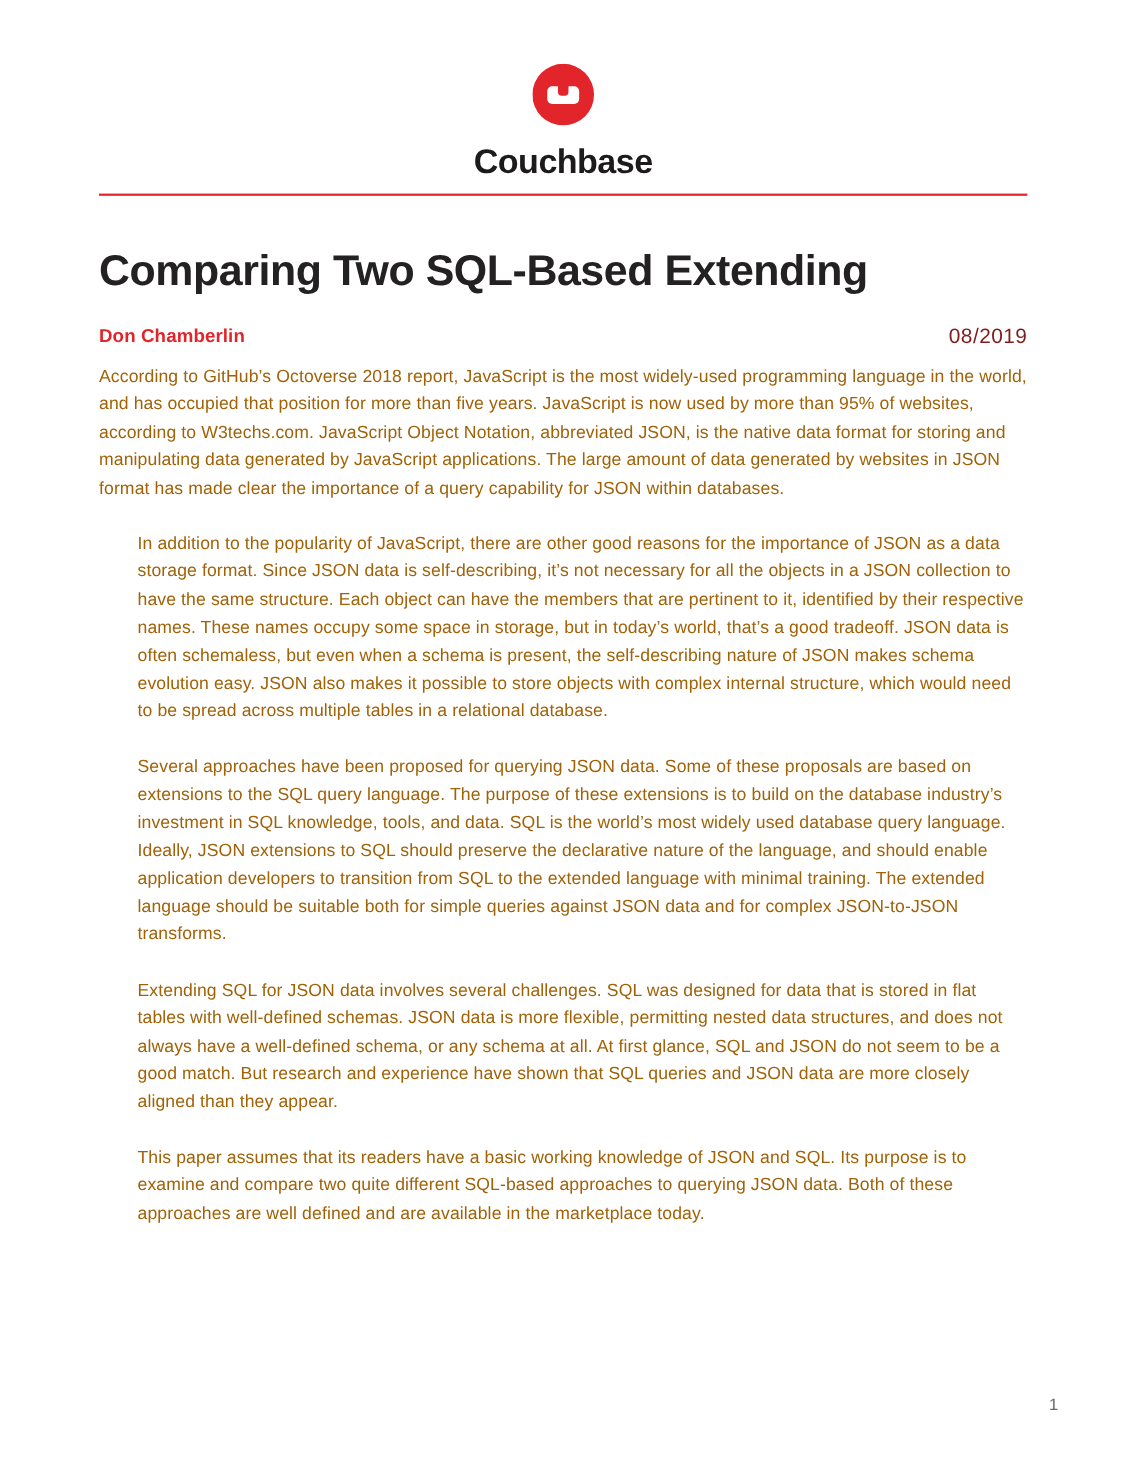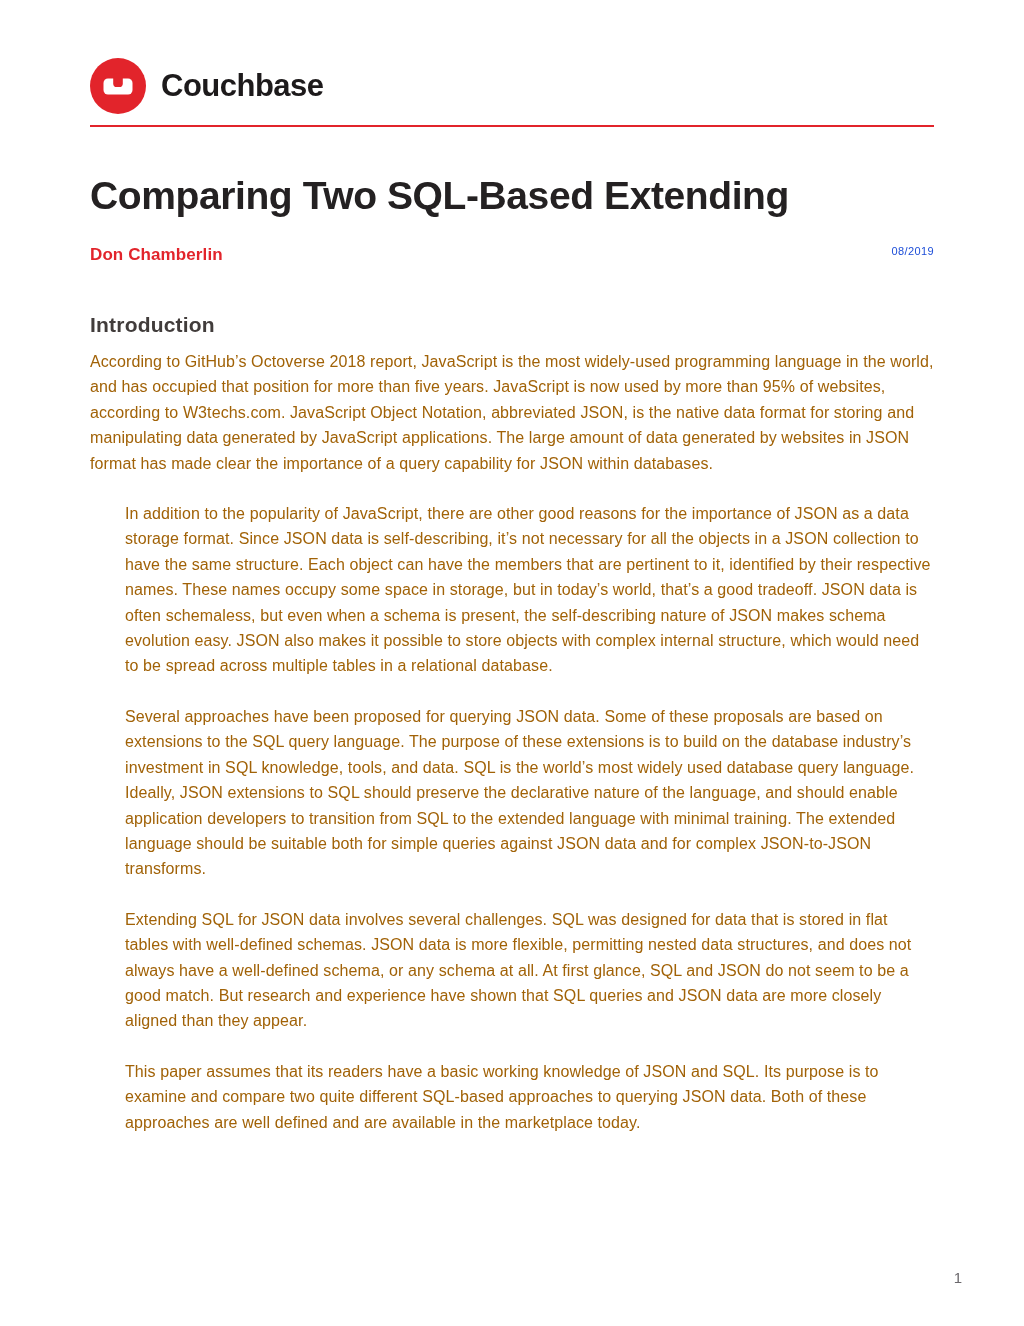--- a/index.html
+++ b/index.html
@@ -13,20 +13,21 @@
     box-sizing: border-box;
   }
   .content { padding: 0 90px; }
 
   
   .brand-row {
     display: flex;
     align-items: center;
     gap: 15px;
     padding-top: 58px;
+    flex-direction: column;
   }
   .logo { width: 56px; height: 56px; display: inline-block; line-height: 0; }
   .brand-name {
     font-size: 31px;
     font-weight: 700;
     color: #1d1a1b;
     letter-spacing: -0.5px;
   }
   .rule {
     border: none;
@@ -52,22 +53,22 @@
     align-items: flex-start;
     margin-top: 24px;
   }
   .author {
     color: var(--brand-red, #e02328);
     font-weight: 700;
     font-size: 17px;
     letter-spacing: 0.1px;
   }
   .date {
-    color: #1d4ed8;
-    font-size: 11px;
+    color: #7f1d1d;
+    font-size: 19px;
     letter-spacing: 0.4px;
   }
 
   
   .section-heading {
     margin: 48px 0 0 0;
     font-size: 21px;
     font-weight: 700;
     color: #413c3b;
     letter-spacing: 0.2px;
@@ -112,21 +113,20 @@
     <main>
       <h1 class="doc-title">
         <span class="line">Comparing Two SQL-Based Extending</span>
       </h1>
 
       <div class="byline">
         <span class="author">Don Chamberlin</span>
         <span class="date">08/2019</span>
       </div>
 
-      <h2 class="section-heading">Introduction</h2>
 
       <p class="body-para">According to GitHub’s Octoverse 2018 report, JavaScript is the most widely-used programming language in the world, and has occupied that position for more than five years. JavaScript is now used by more than 95% of websites, according to W3techs.com. JavaScript Object Notation, abbreviated JSON, is the native data format for storing and manipulating data generated by JavaScript applications. The large amount of data generated by websites in JSON format has made clear the importance of a query capability for JSON within databases.</p>
       <p class="body-para">In addition to the popularity of JavaScript, there are other good reasons for the importance of JSON as a data storage format. Since JSON data is self-describing, it’s not necessary for all the objects in a JSON collection to have the same structure. Each object can have the members that are pertinent to it, identified by their respective names. These names occupy some space in storage, but in today’s world, that’s a good tradeoff. JSON data is often schemaless, but even when a schema is present, the self-describing nature of JSON makes schema evolution easy. JSON also makes it possible to store objects with complex internal structure, which would need to be spread across multiple tables in a relational database.</p>
       <p class="body-para">Several approaches have been proposed for querying JSON data. Some of these proposals are based on extensions to the SQL query language. The purpose of these extensions is to build on the database industry’s investment in SQL knowledge, tools, and data. SQL is the world’s most widely used database query language. Ideally, JSON extensions to SQL should preserve the declarative nature of the language, and should enable application developers to transition from SQL to the extended language with minimal training. The extended language should be suitable both for simple queries against JSON data and for complex JSON-to-JSON transforms.</p>
       <p class="body-para">Extending SQL for JSON data involves several challenges. SQL was designed for data that is stored in flat tables with well-defined schemas. JSON data is more flexible, permitting nested data structures, and does not always have a well-defined schema, or any schema at all. At first glance, SQL and JSON do not seem to be a good match. But research and experience have shown that SQL queries and JSON data are more closely aligned than they appear.</p>
       <p class="body-para">This paper assumes that its readers have a basic working knowledge of JSON and SQL. Its purpose is to examine and compare two quite different SQL-based approaches to querying JSON data. Both of these approaches are well defined and are available in the marketplace today.</p>
     </main>
   </div>
 
   <div class="page-number">1</div>

